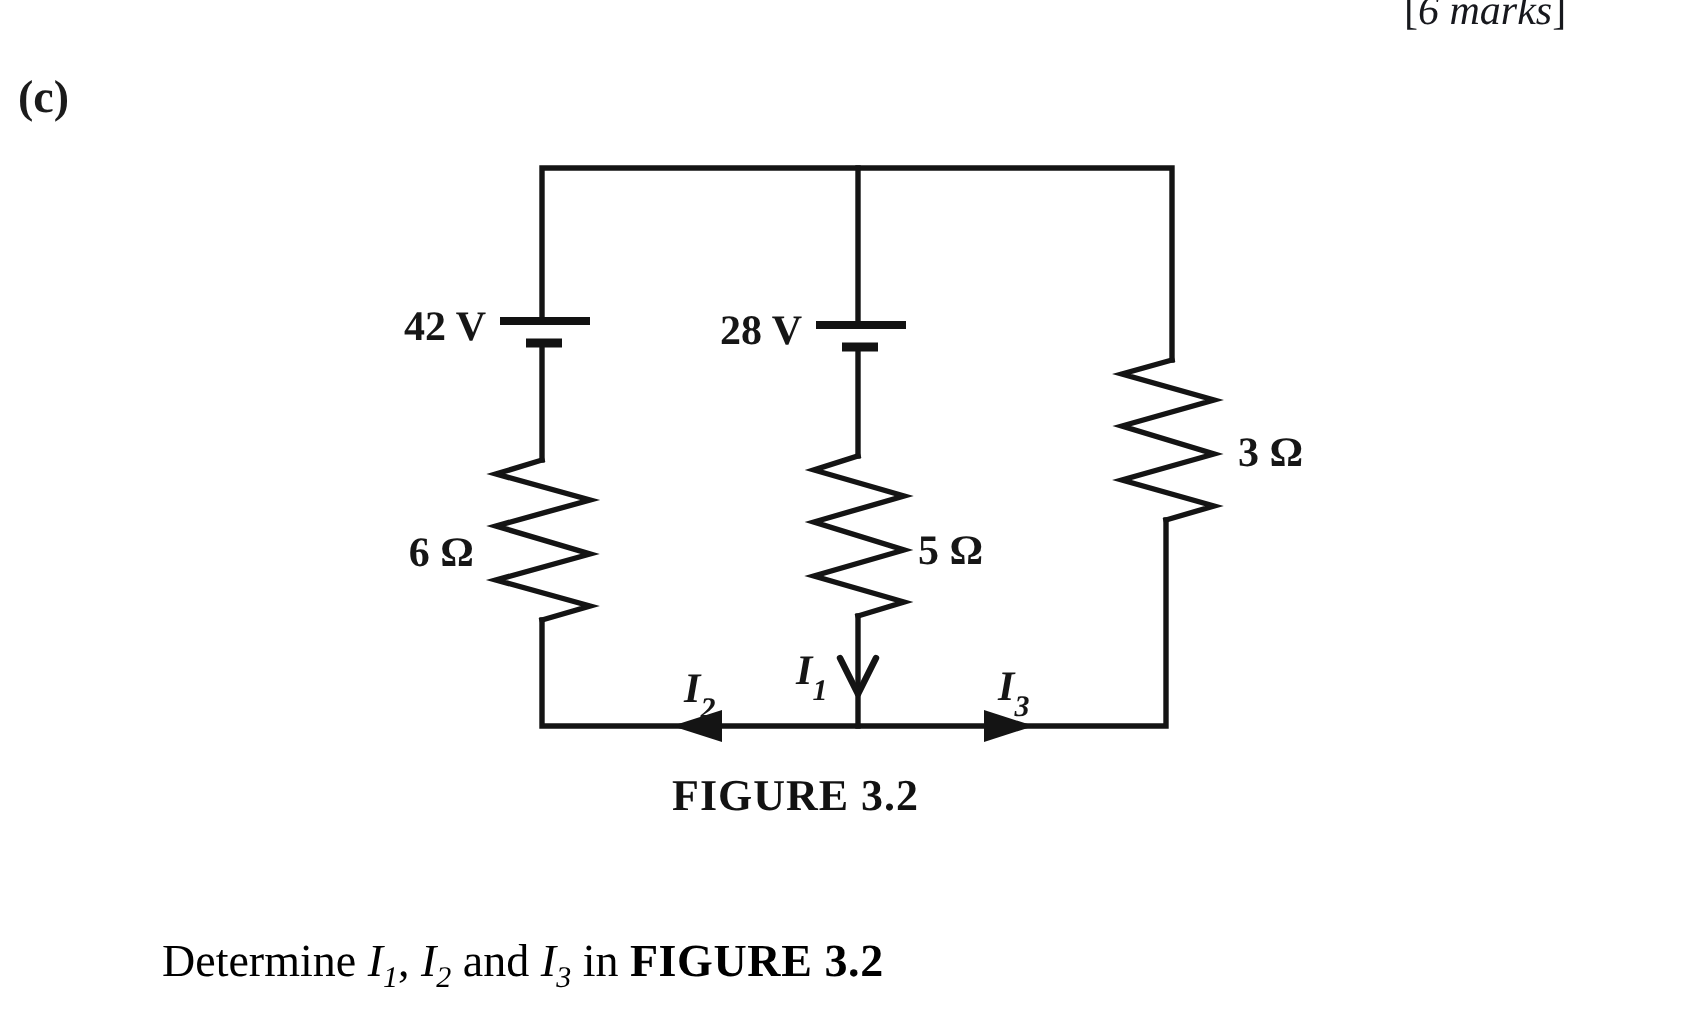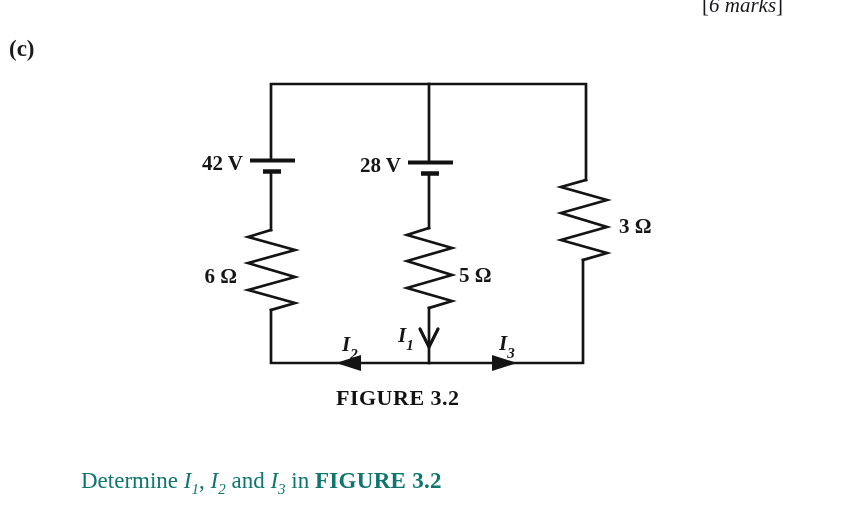--- a/index.html
+++ b/index.html
@@ -31,21 +31,21 @@
   }
   .fig text.cur{font-style:italic;font-size:21px;}
   .fig tspan.sub{font-size:15px;}
   .caption{
     position:absolute;left:336px;top:385px;
     font-size:22px;font-weight:bold;color:#121212;
     letter-spacing:0.5px;white-space:nowrap;
   }
   .question{
     position:absolute;left:81px;top:468px;
-    font-size:23px;color:#0f766e;white-space:nowrap;
+    font-size:23px;color:#000000;white-space:nowrap;
   }
   .question em{font-style:italic;}
   .question sub{font-size:15px;line-height:0;}
   .question b{font-weight:bold;letter-spacing:0.3px;}
 </style>
 </head>
 <body>
 
 <div class="page">
 

